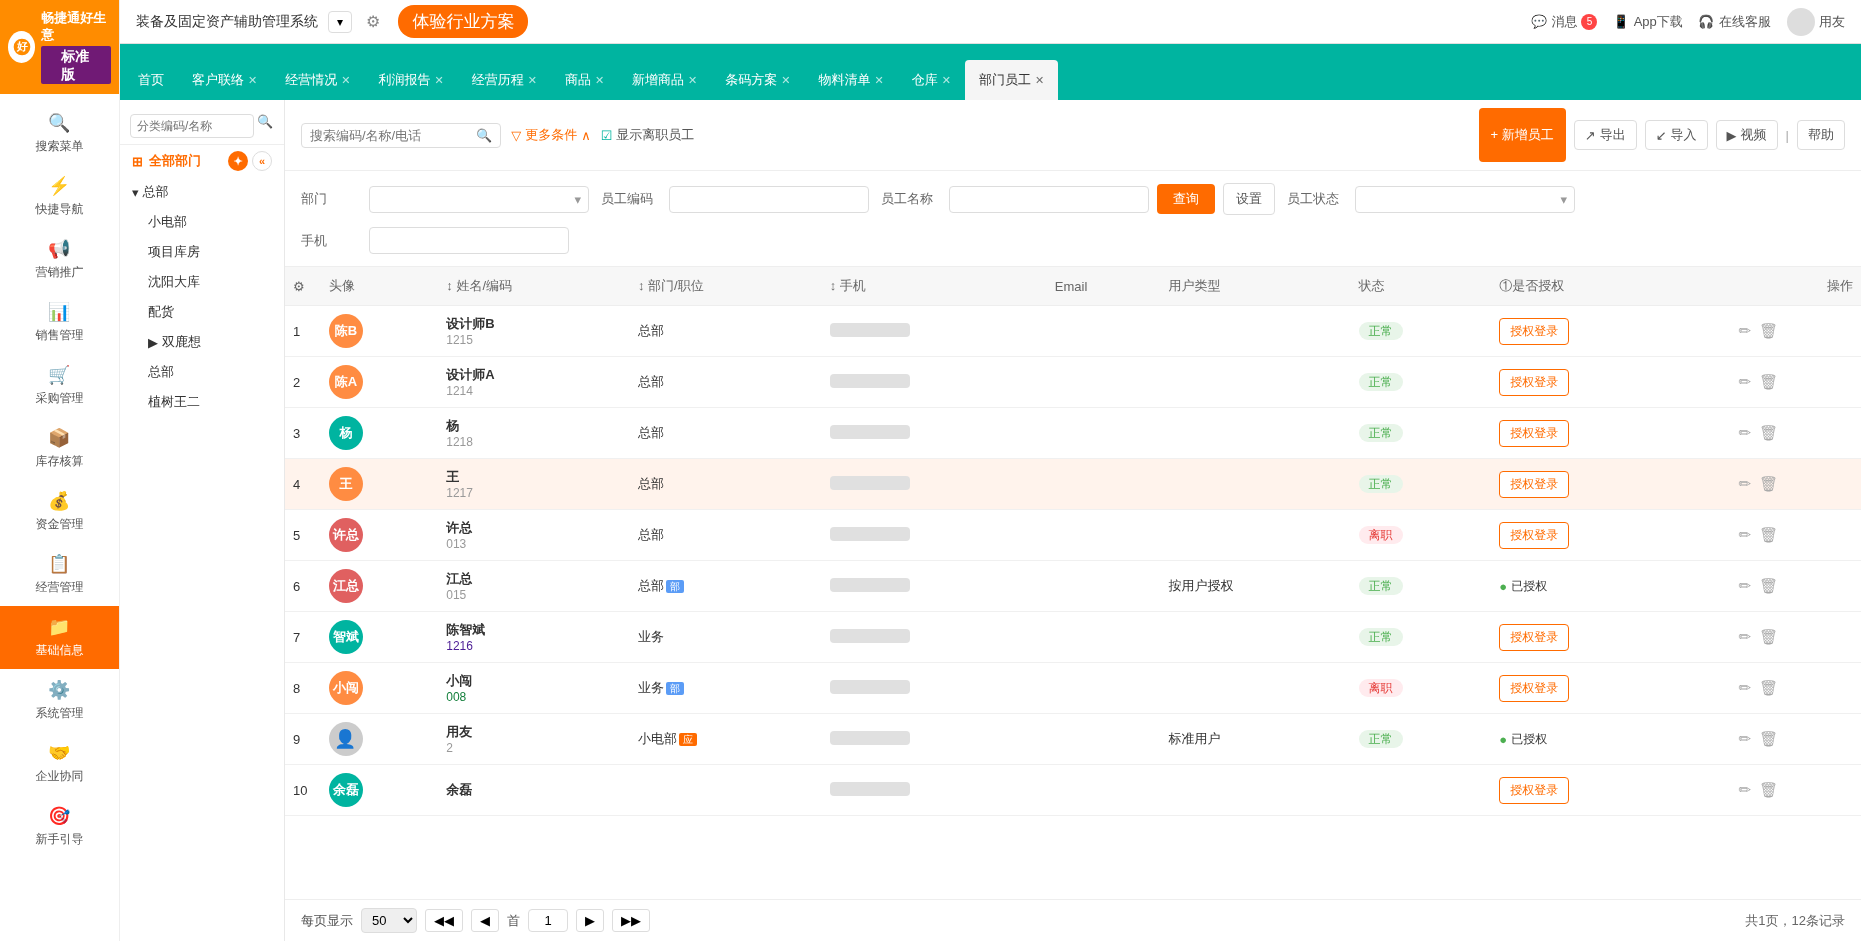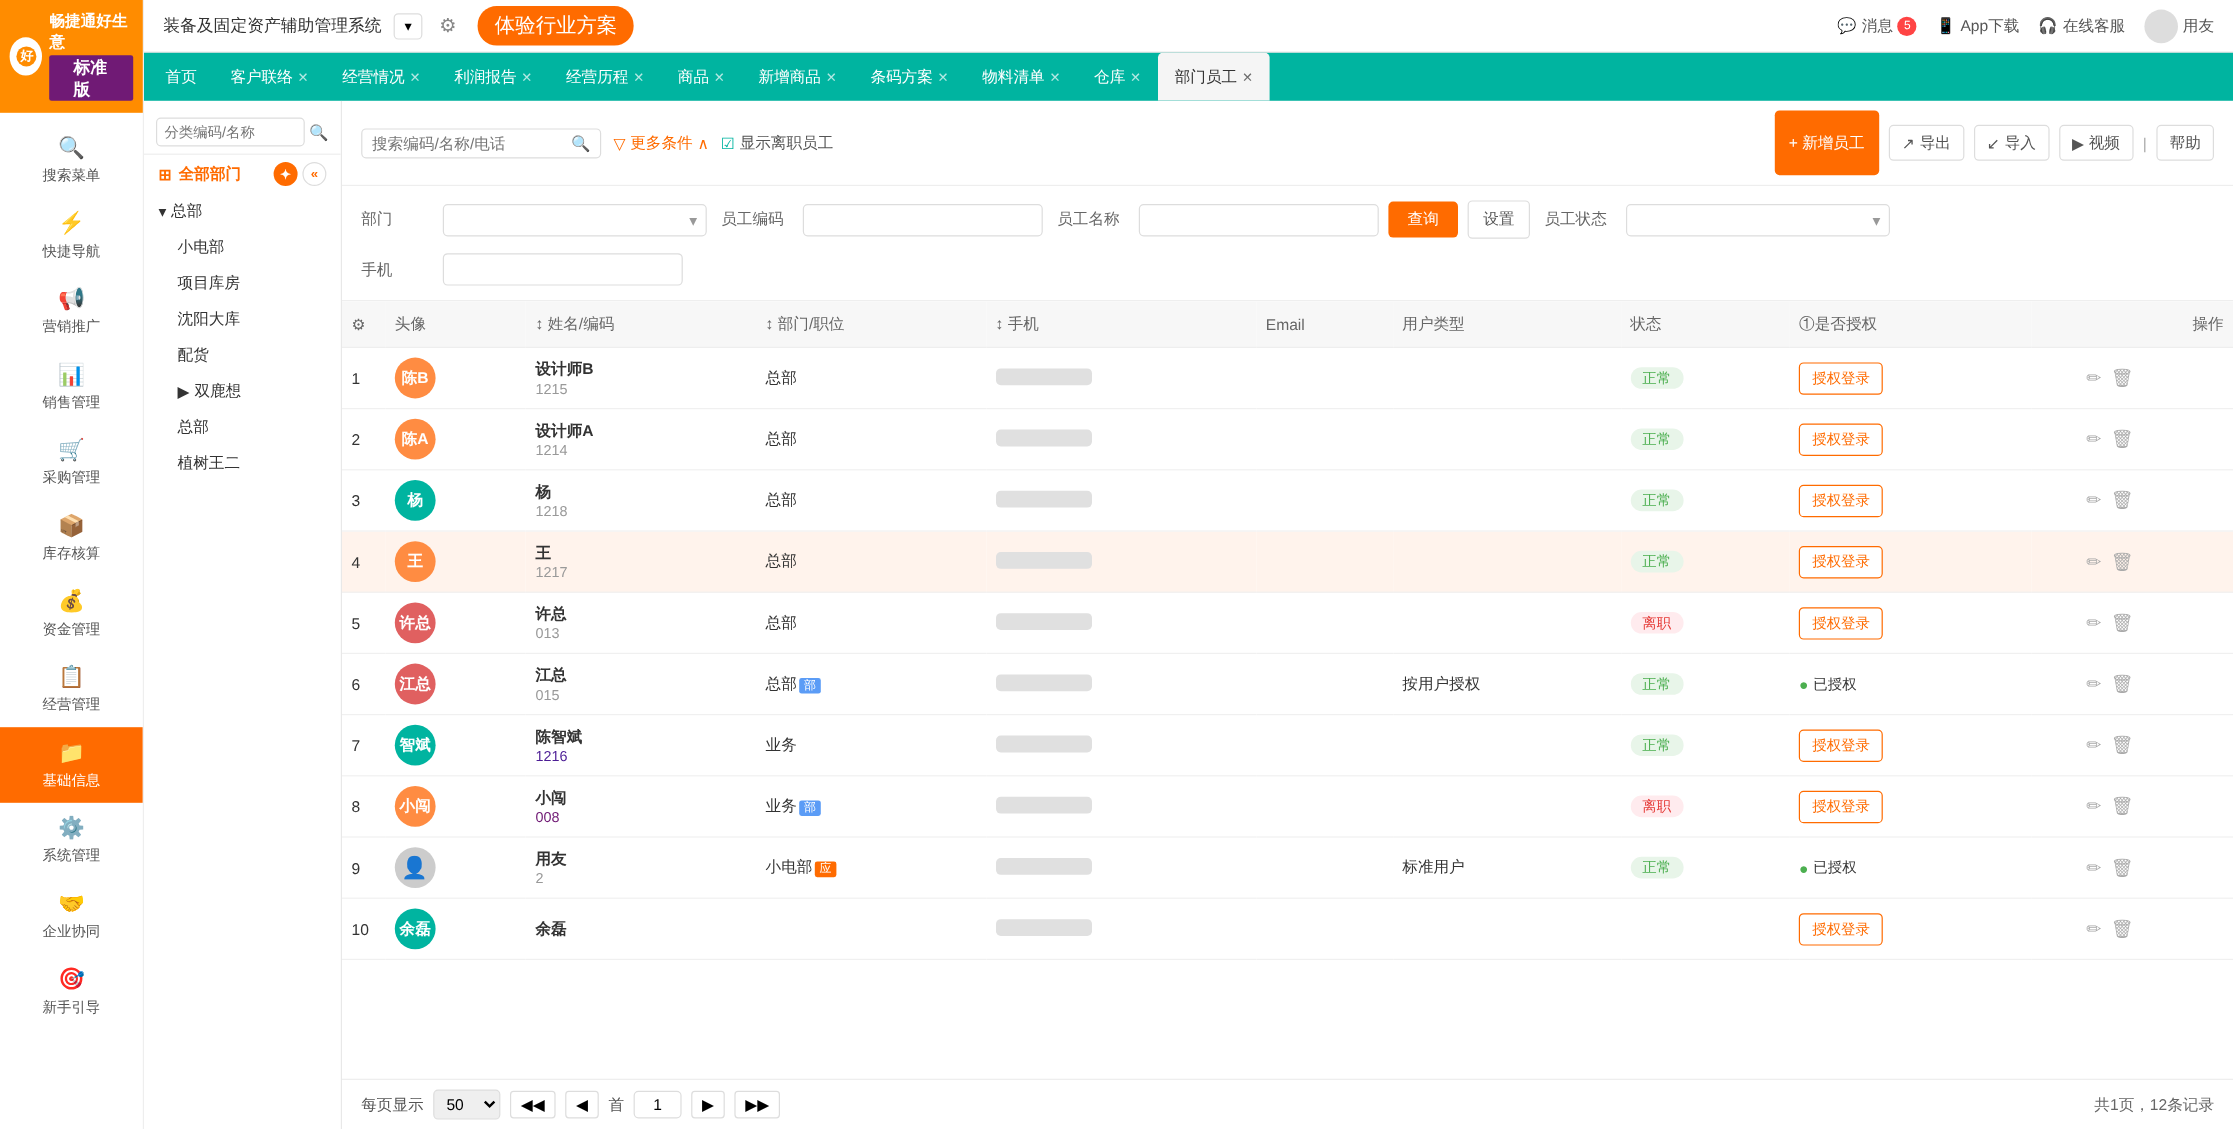--- a/index.html
+++ b/index.html
@@ -27,21 +27,21 @@
     .topbar-title { font-size: 14px; color: #333; flex: 0 0 auto; }
     .topbar-dropdown { border: 1px solid #ddd; border-radius: 4px; padding: 3px 8px; font-size: 12px; cursor: pointer; }
     .topbar-gear { color: #888; cursor: pointer; font-size: 16px; margin-left: 4px; }
     .topbar-trial-btn { background: #ff6b00; color: #fff; border: none; border-radius: 16px; padding: 5px 14px; font-size: 17px; cursor: pointer; margin-left: 8px; }
     .topbar-right { margin-left: auto; display: flex; align-items: center; gap: 16px; color: #555; font-size: 13px; }
     .topbar-right-item { display: flex; align-items: center; gap: 4px; cursor: pointer; }
     .badge { background: #f44; color: #fff; border-radius: 50%; font-size: 10px; width: 16px; height: 16px; display: flex; align-items: center; justify-content: center; }
     .user-avatar { width: 28px; height: 28px; background: #ddd; border-radius: 50%; }
 
     
-    .nav-tabs { background: #00b4a0; display: flex; align-items: flex-start; height: 40px; padding: 0 4px; overflow-x: auto; }
+    .nav-tabs { background: #00b4a0; display: flex; align-items: flex-end; height: 56px; padding: 0 4px; overflow-x: auto; }
     .nav-tab { color: #fff; padding: 0 14px; height: 40px; display: flex; align-items: center; gap: 4px; cursor: pointer; font-size: 13px; white-space: nowrap; }
     .nav-tab.active { background: #f5f5f5; color: #333; border-radius: 4px 4px 0 0; }
     .nav-tab .close-btn { font-size: 11px; opacity: 0.7; }
 
     
     .content { flex: 1; display: flex; overflow: hidden; }
 
     
     .dept-panel { width: 165px; background: #fff; border-right: 1px solid #e8e8e8; padding: 8px 0; overflow-y: auto; }
     .dept-panel-header { display: flex; align-items: center; gap: 6px; padding: 6px 12px; font-weight: bold; color: #ff6b00; }
@@ -96,21 +96,21 @@
 
     
     .footer { background: #fff; border-top: 1px solid #eee; padding: 8px 16px; display: flex; align-items: center; gap: 8px; font-size: 13px; color: #555; }
     .footer-label { }
     .footer-select { border: 1px solid #ddd; border-radius: 4px; padding: 3px 6px; font-size: 13px; }
     .footer-nav-btn { border: 1px solid #ddd; background: #fff; padding: 3px 8px; cursor: pointer; border-radius: 3px; }
     .footer-page-input { border: 1px solid #ddd; border-radius: 4px; padding: 3px 6px; width: 40px; text-align: center; }
     .footer-total { margin-left: auto; color: #666; }
 
     
-    .dept-search { display: flex; align-items: center; padding: 6px 10px; gap: 4px; border-bottom: 1px solid #eee; }
+    .dept-search { display: flex; align-items: flex-start; padding: 6px 10px; gap: 4px; border-bottom: 1px solid #eee; }
     .dept-search input { border: 1px solid #ddd; border-radius: 4px; padding: 4px 6px; font-size: 12px; width: 100%; outline: none; }
   </style>
 </head>
 <body>
 
 <div class="sidebar">
   <div class="sidebar-logo">
     <div class="logo-icon">
       <svg viewBox="0 0 24 24" fill="#ff8c00">
           <circle cx="12" cy="12" r="10"></circle>
@@ -542,21 +542,21 @@
                   </div>
                 </td>
               </tr>
               <tr>
                 <td>8</td>
                 <td>
                   <div class="avatar-circle avatar-orange">小闯</div>
                 </td>
                 <td>
                   <div style="font-weight:bold;">小闯</div>
-                  <div style="color:#701a75;font-size:12px;">008</div>
+                  <div style="color:#15803d;font-size:12px;">008</div>
                 </td>
                 <td>业务<span class="tag-dept">部</span></td>
                 <td><span class="blurred"></span></td>
                 <td></td>
                 <td></td>
                 <td><span class="tag-status-left">离职</span></td>
                 <td><button class="btn-auth">授权登录</button></td>
                 <td style="flex: 1 1 0%;"></td>
                 <td>
                   <div class="action-btns">

